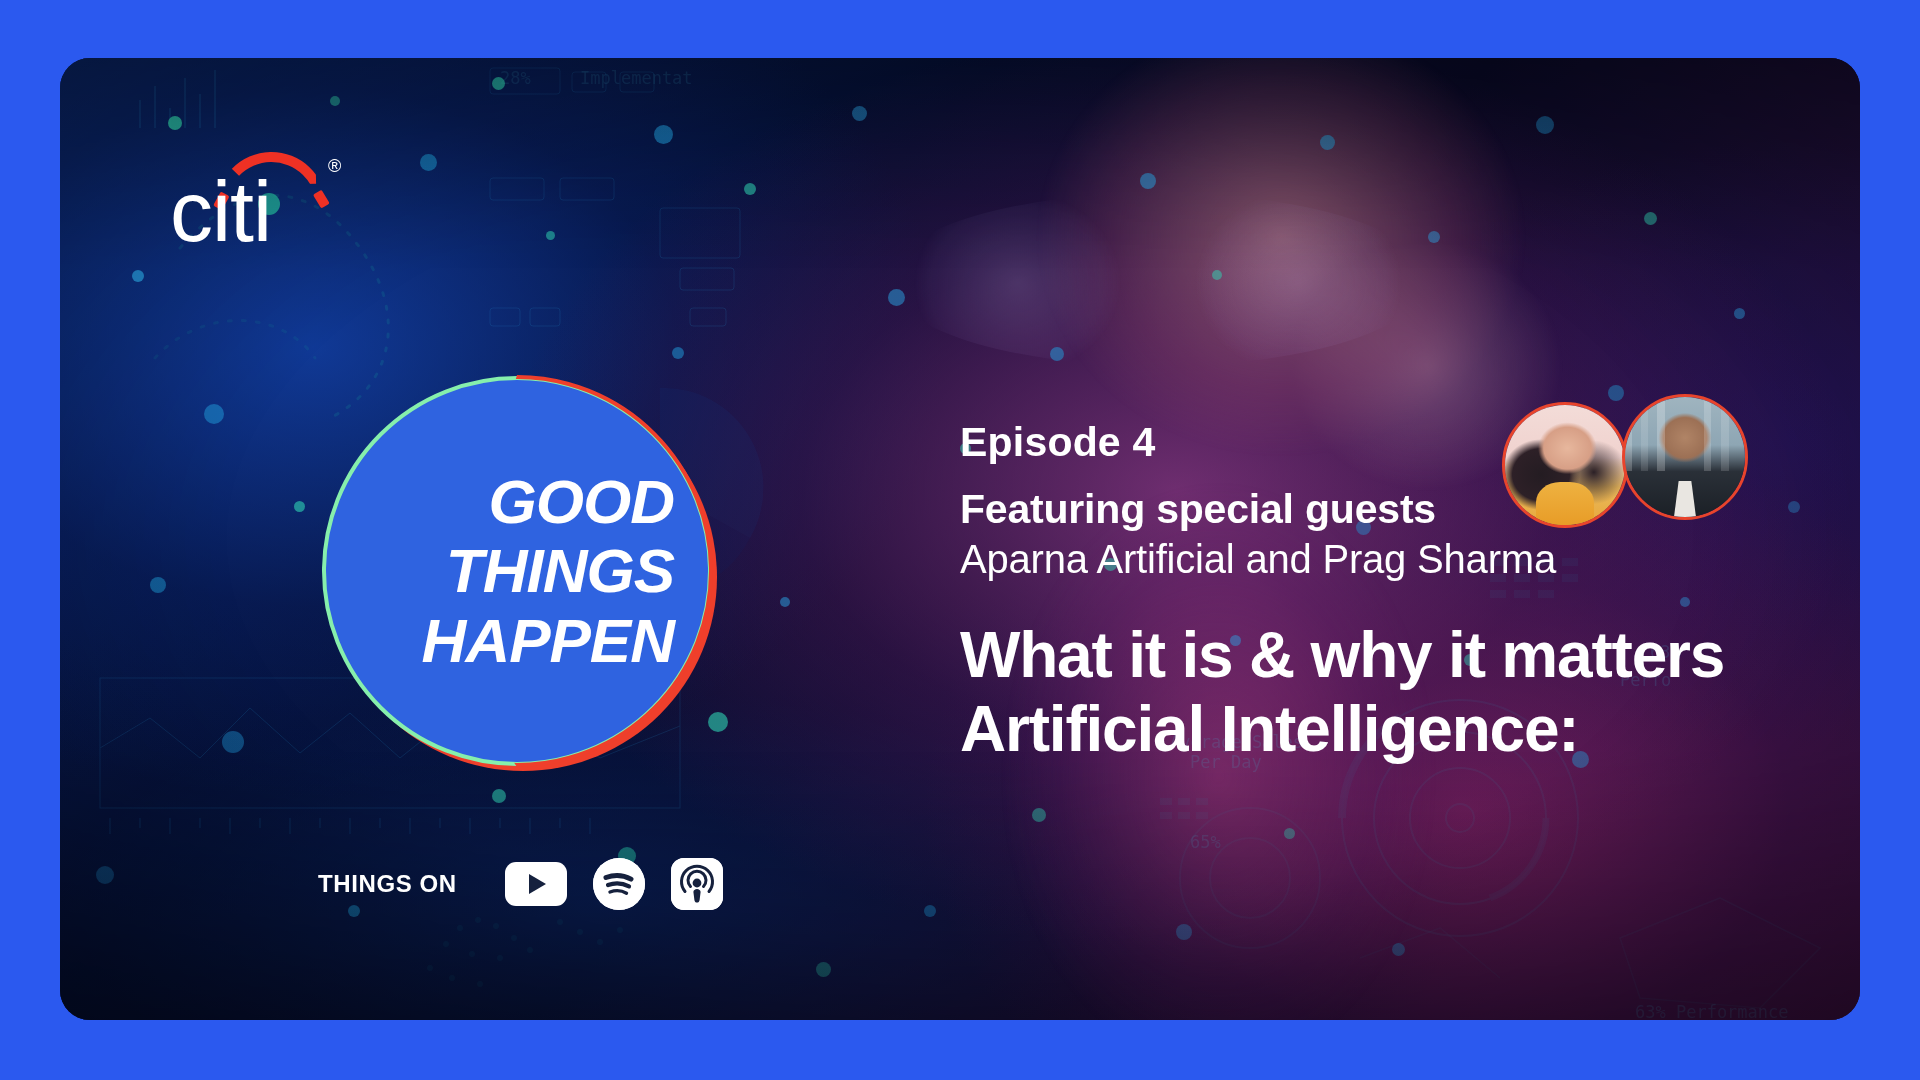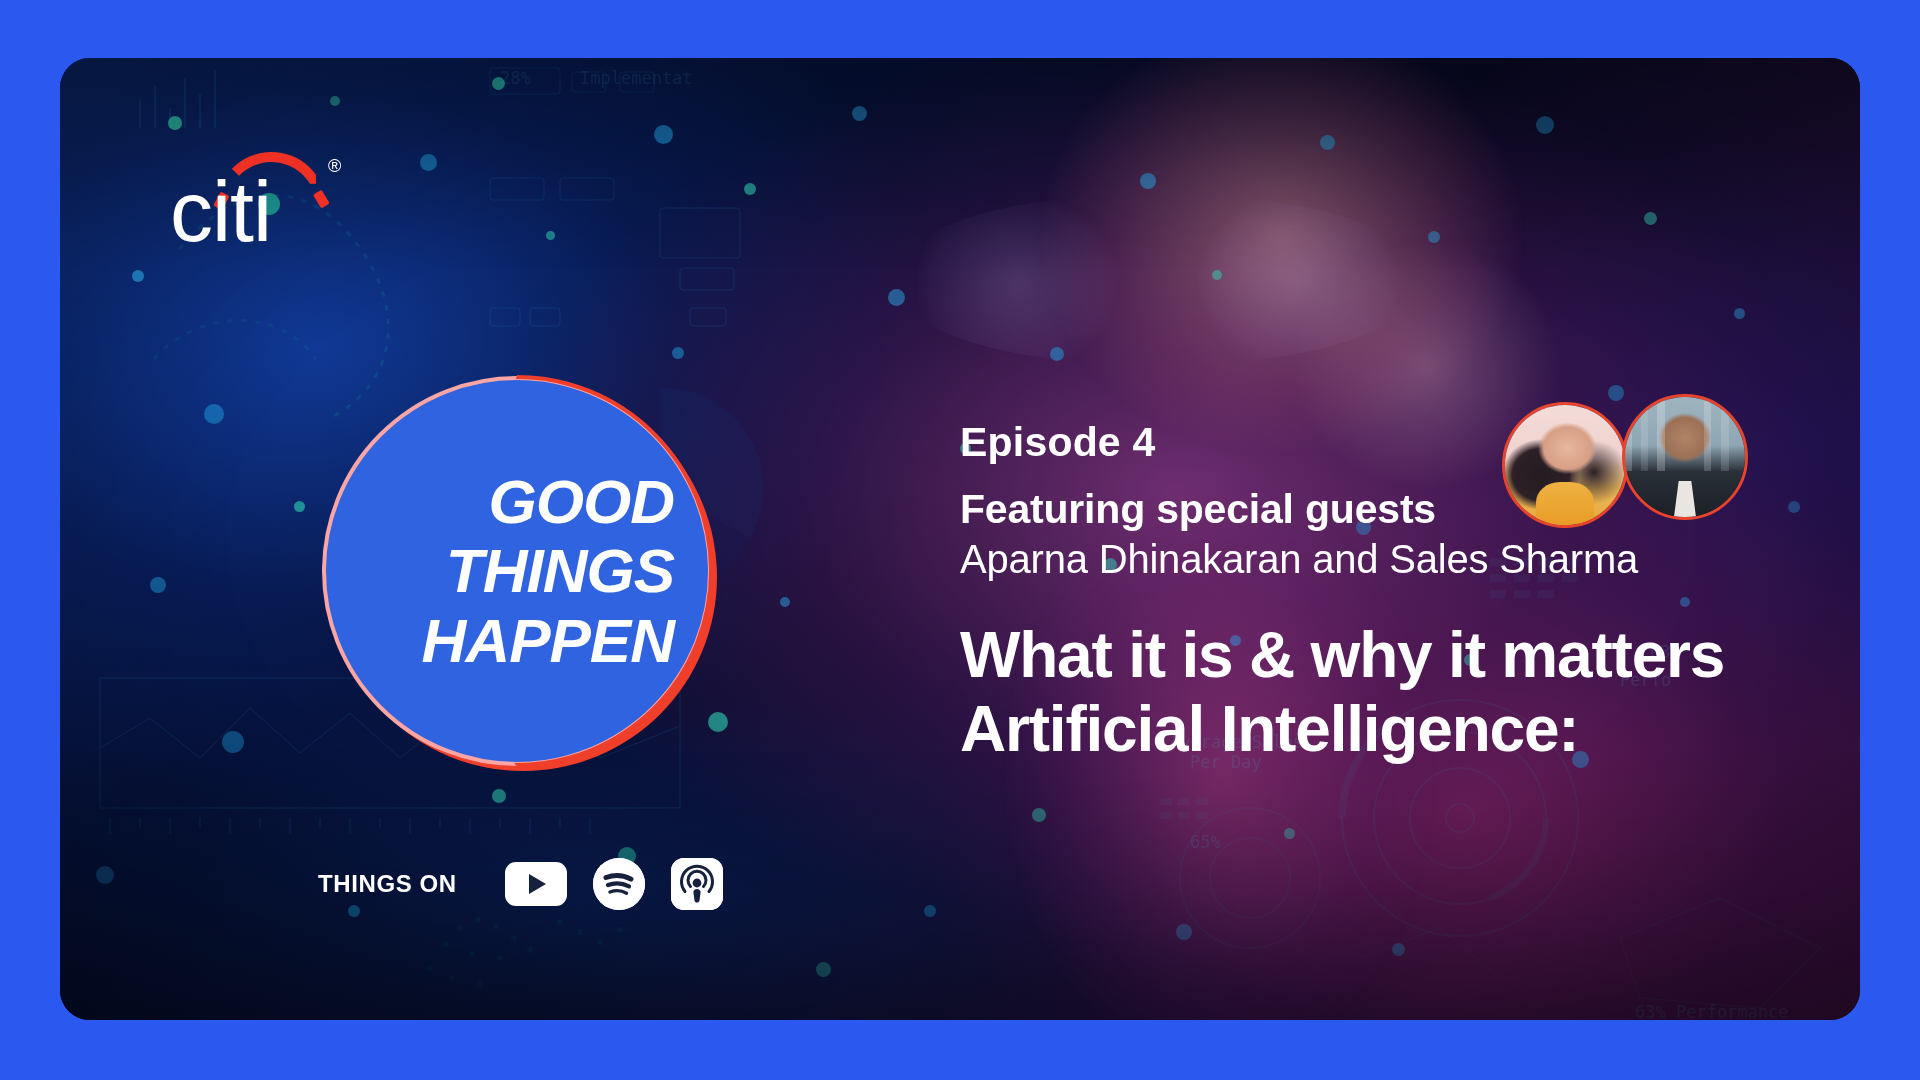--- a/index.html
+++ b/index.html
@@ -101,21 +101,21 @@
     position:absolute; left:158px; top:6px;
     font-size:18px; color:#ffffff; font-weight:400;
   }
 
   
   .gth-badge {
     position:absolute; left:262px; top:318px;
     width:390px; height:390px;
     border-radius:50%;
     background:#2f63e0;
-    border:4px solid #fca5a5;
+    border:4px solid #86efac;
     box-shadow:6px 6px 0 -1px #ef3f2b, 0 0 0 4px rgba(239,63,43,.0);
     display:flex; flex-direction:column;
     align-items:flex-end; justify-content:center;
     padding:0 34px 0 30px;
   }
   .gth-badge::after{
     content:""; position:absolute; inset:-5px;
     border-radius:50%;
     border:4px solid #ef3f2b;
     clip-path:polygon(50% 0,100% 0,100% 100%,50% 100%, 30% 70%);
@@ -380,21 +380,21 @@
 
   <div class="gth-badge">
     <div class="gth-line">GOOD</div>
     <div class="gth-line">THINGS</div>
     <div class="gth-line">HAPPEN</div>
   </div>
 
   <div class="copy">
     <div class="episode">Episode 4</div>
     <div class="featuring">Featuring special guests</div>
-    <div class="guests">Aparna Dhinakaran and Sales Sharma</div>
+    <div class="guests">Aparna Artificial and Prag Sharma</div>
     <div class="title">
       <span class="title-line">What it is &amp; why it matters</span>
       <span class="title-line">Artificial Intelligence:</span>
     </div>
   </div>
 
   <div class="avatars">
     <div class="avatar a1">
       <div class="ph ph-woman"></div>
     </div>

